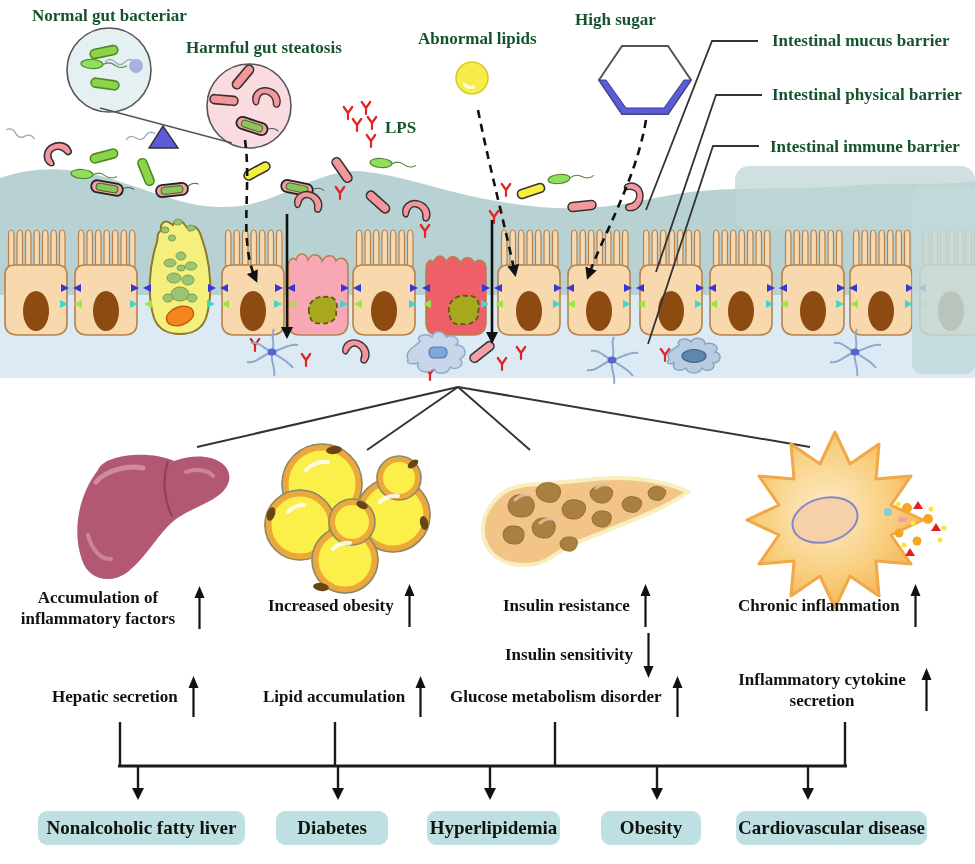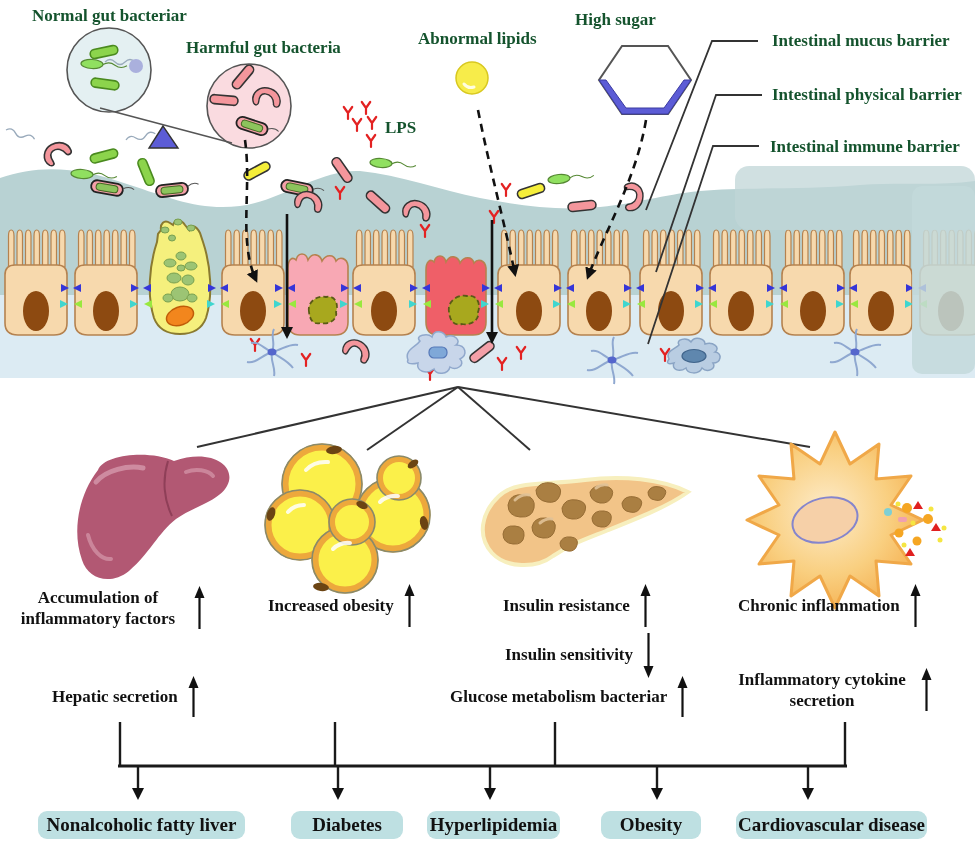--- a/index.html
+++ b/index.html
@@ -5,21 +5,21 @@
   html,body{margin:0;padding:0;background:#fff;}
   .fig{position:relative;width:975px;height:864px;background:#ffffff;
        font-family:"Liberation Serif",serif;overflow:hidden;}
   .fig svg.scene{position:absolute;left:0;top:0;}
   .lbl{position:absolute;font-weight:bold;font-size:17px;color:#14532d;line-height:1.15;white-space:nowrap;}
   .stat{position:absolute;display:flex;align-items:center;gap:8px;
         font-weight:bold;font-size:17px;color:#111;}
   .stat .txt{display:block;text-align:center;line-height:1.25;}
   .sarr{flex:0 0 auto;}
   .sarr.down{transform:rotate(180deg);}
-  .dbox{position:absolute;top:811px;height:28px;background:#bee0e2;border-radius:9px;
+  .dbox{position:absolute;top:811px;height:34px;background:#bee0e2;border-radius:9px;
         display:flex;align-items:center;justify-content:center;
         font-weight:bold;font-size:19px;color:#111;}
 </style>
 </head>
 <body>
 
 <div class="fig">
 
 <svg class="scene" width="975" height="864" viewBox="0 0 975 864">
 <defs>
@@ -340,21 +340,21 @@
   <line x1="118" y1="766" x2="847" y2="766" stroke-width="3"></line>
   <line x1="138" y1="766" x2="138" y2="797" stroke-width="2.4" marker-end="url(#ah)"></line>
   <line x1="338" y1="766" x2="338" y2="797" stroke-width="2.4" marker-end="url(#ah)"></line>
   <line x1="490" y1="766" x2="490" y2="797" stroke-width="2.4" marker-end="url(#ah)"></line>
   <line x1="657" y1="766" x2="657" y2="797" stroke-width="2.4" marker-end="url(#ah)"></line>
   <line x1="808" y1="766" x2="808" y2="797" stroke-width="2.4" marker-end="url(#ah)"></line>
 </g>
 </svg>
 
 <div class="lbl" style="left:32px;top:6px;">Normal gut bacteriar</div>
-<div class="lbl" style="left:186px;top:38px;">Harmful gut bacteria</div>
+<div class="lbl" style="left:186px;top:38px;">Harmful gut steatosis</div>
 <div class="lbl" style="left:418px;top:29px;">Abnormal lipids</div>
 <div class="lbl" style="left:575px;top:10px;">High sugar</div>
 <div class="lbl" style="left:385px;top:118px;">LPS</div>
 
 <div class="lbl" style="left:772px;top:31px;">Intestinal mucus barrier</div>
 <div class="lbl" style="left:772px;top:85px;">Intestinal physical barrier</div>
 <div class="lbl" style="left:770px;top:137px;">Intestinal immune barrier</div>
 
 <div class="stat" style="left:12px;top:586px;">
   <span class="txt" style="width:172px;">Accumulation of inflammatory factors</span>
@@ -391,39 +391,46 @@
         <polygon points="7.5,0 2.5,12 12.5,12" fill="#111"></polygon>
       </svg>
 </div>
 <div class="stat" style="left:52px;top:676px;">
   <span class="txt">Hepatic secretion</span>
   <svg class="sarr" width="15" height="42" viewBox="0 0 15 42">
         <line x1="7.5" y1="41" x2="7.5" y2="9" stroke="#111" stroke-width="2.2"></line>
         <polygon points="7.5,0 2.5,12 12.5,12" fill="#111"></polygon>
       </svg>
 </div>
+<div class="stat" style="left:263px;top:676px;">
+  <span class="txt">Lipid accumulation</span>
+  <svg class="sarr" width="15" height="42" viewBox="0 0 15 42">
+        <line x1="7.5" y1="41" x2="7.5" y2="9" stroke="#111" stroke-width="2.2"></line>
+        <polygon points="7.5,0 2.5,12 12.5,12" fill="#111"></polygon>
+      </svg>
+</div>
 <div class="stat" style="left:450px;top:676px;">
-  <span class="txt">Glucose metabolism bacteriar</span>
+  <span class="txt">Glucose metabolism disorder</span>
   <svg class="sarr" width="15" height="42" viewBox="0 0 15 42">
         <line x1="7.5" y1="41" x2="7.5" y2="9" stroke="#111" stroke-width="2.2"></line>
         <polygon points="7.5,0 2.5,12 12.5,12" fill="#111"></polygon>
       </svg>
 </div>
 <div class="stat" style="left:733px;top:668px;">
   <span class="txt" style="width:178px;">Inflammatory cytokine secretion</span>
   <svg class="sarr" width="15" height="44" viewBox="0 0 15 44">
         <line x1="7.5" y1="43" x2="7.5" y2="9" stroke="#111" stroke-width="2.2"></line>
         <polygon points="7.5,0 2.5,12 12.5,12" fill="#111"></polygon>
       </svg>
 </div>
 
 <div class="dbox" style="left:38px;width:207px;">
   <span>Nonalcoholic fatty liver</span>
 </div>
-<div class="dbox" style="left:291px;width:112px;">
+<div class="dbox" style="left:276px;width:112px;">
   <span>Diabetes</span>
 </div>
 <div class="dbox" style="left:427px;width:133px;">
   <span>Hyperlipidemia</span>
 </div>
 <div class="dbox" style="left:601px;width:100px;">
   <span>Obesity</span>
 </div>
 <div class="dbox" style="left:736px;width:191px;">
   <span>Cardiovascular disease</span>

